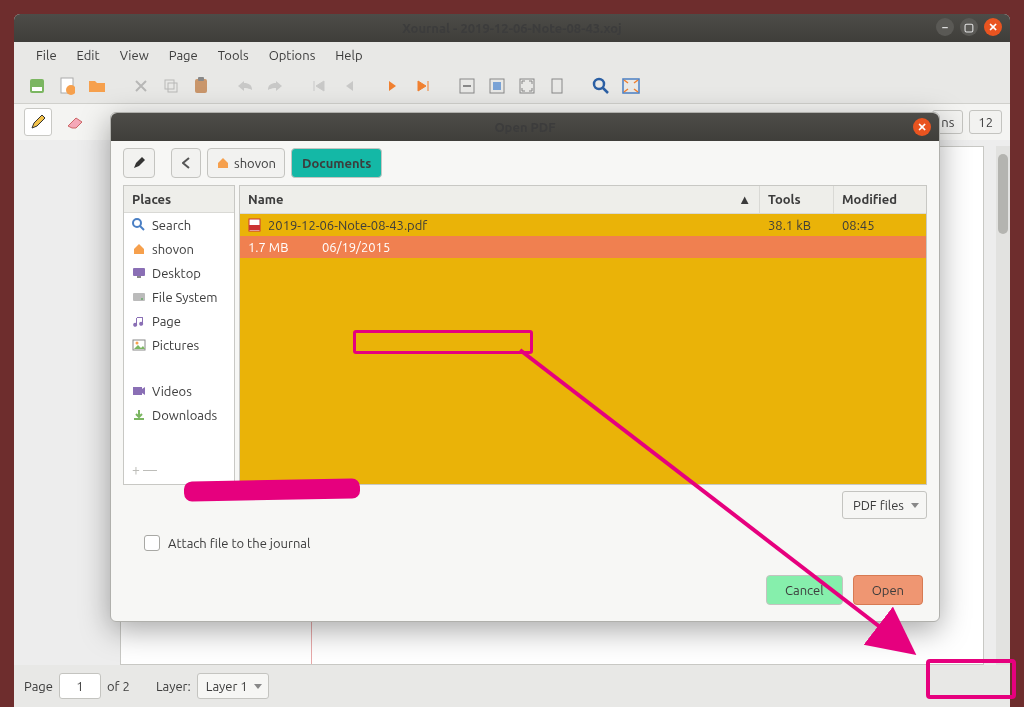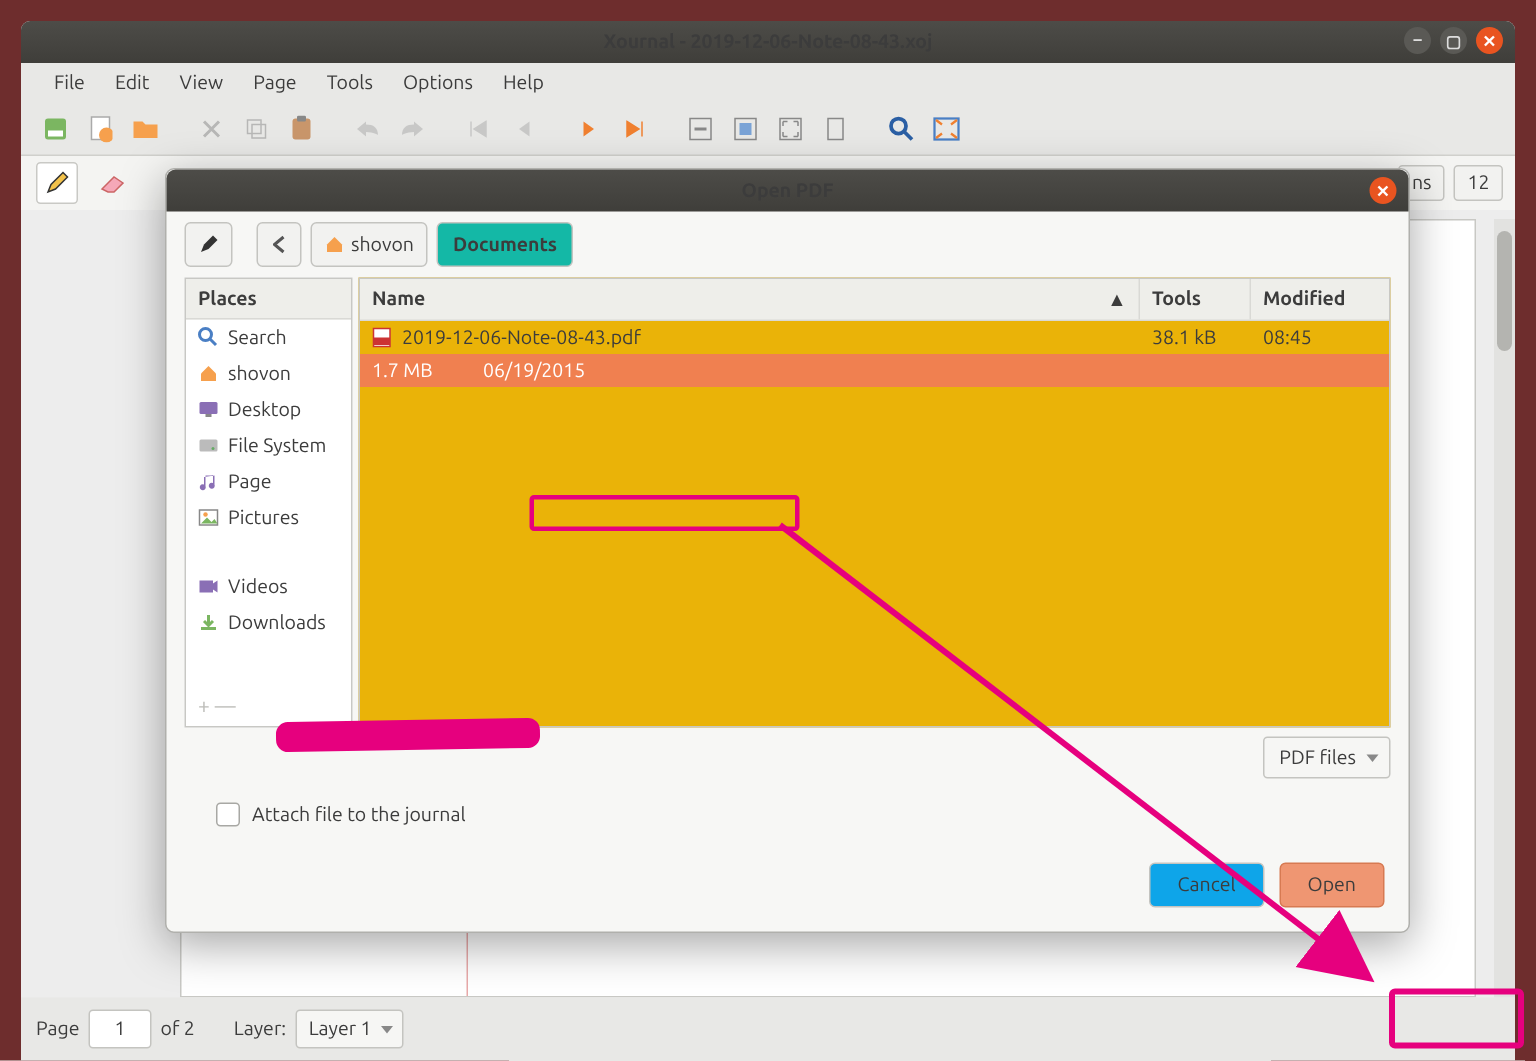--- a/index.html
+++ b/index.html
@@ -51,21 +51,21 @@
 .file-row div{padding:4px 8px}
 .file-row .col-name{display:flex;align-items:center;gap:6px}
 .row-sel{background:#f08050;color:#fff}
 .row-sel div{color:#fff}
 .dlg-under{padding:6px 12px;display:flex;justify-content:flex-end;align-items:center}
 .filter-sel{height:28px;border:1px solid #c4c4c0;background:#f6f6f4;border-radius:3px;display:flex;align-items:center;padding:0 22px 0 10px;position:relative}
 .filter-sel::after{content:"";position:absolute;right:7px;top:50%;margin-top:-2px;border-left:4px solid transparent;border-right:4px solid transparent;border-top:5px solid #888}
 .dlg-attach{padding:10px 33px;display:flex;align-items:center;gap:8px}
 .checkbox{width:16px;height:16px;border:1px solid #a8a8a4;background:#fff;border-radius:3px}
 .dlg-actions{position:absolute;right:16px;bottom:16px;display:flex;gap:10px}
-.dlg-btn{height:30px;padding:0 18px;border:1px solid #c4c4c0;background:#0ea5e9;border-radius:4px;display:flex;align-items:center;justify-content:center;cursor:pointer}
+.dlg-btn{height:30px;padding:0 18px;border:1px solid #c4c4c0;background:#86efac;border-radius:4px;display:flex;align-items:center;justify-content:center;cursor:pointer}
 .btn-open{background:#ef9672;border-color:#d77a52}
 
 
 .annot-box1{position:absolute;border:3px solid #e6007e;border-radius:3px;pointer-events:none}
 .annot-box2{position:absolute;border:4px solid #e6007e;border-radius:4px;pointer-events:none}
 .highlighter{position:absolute;background:#e6007e;border-radius:8px;pointer-events:none}
 svg.arrow{position:absolute;pointer-events:none}
 .pico{width:14px;height:14px;display:inline-block}
 .places-foot{padding:6px 8px;color:#bdbdb9;font-size:14px}
 </style>

